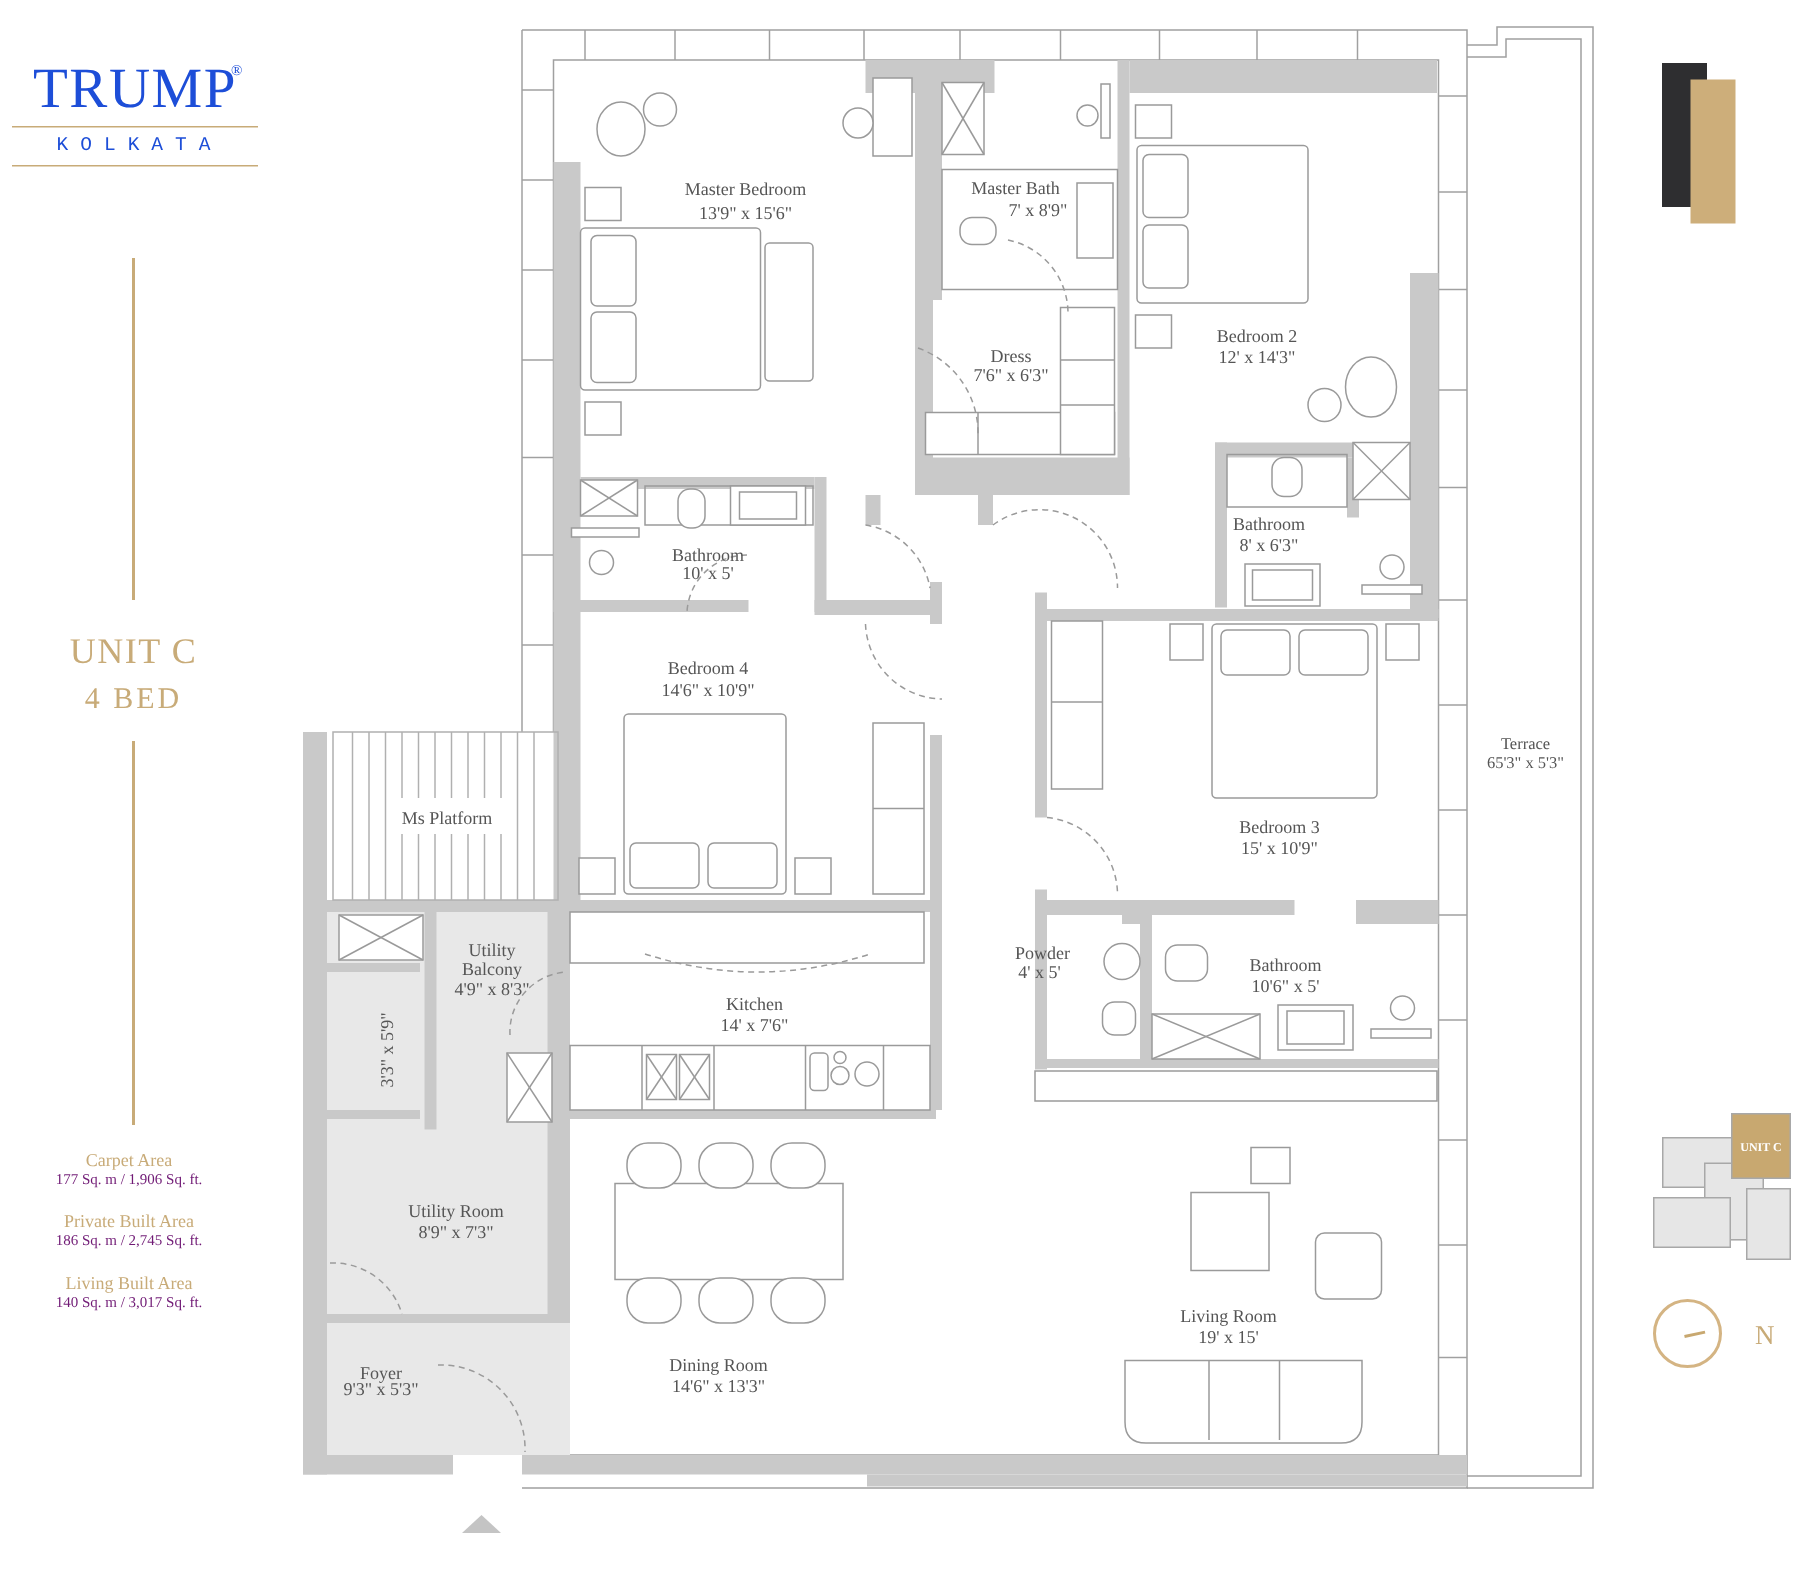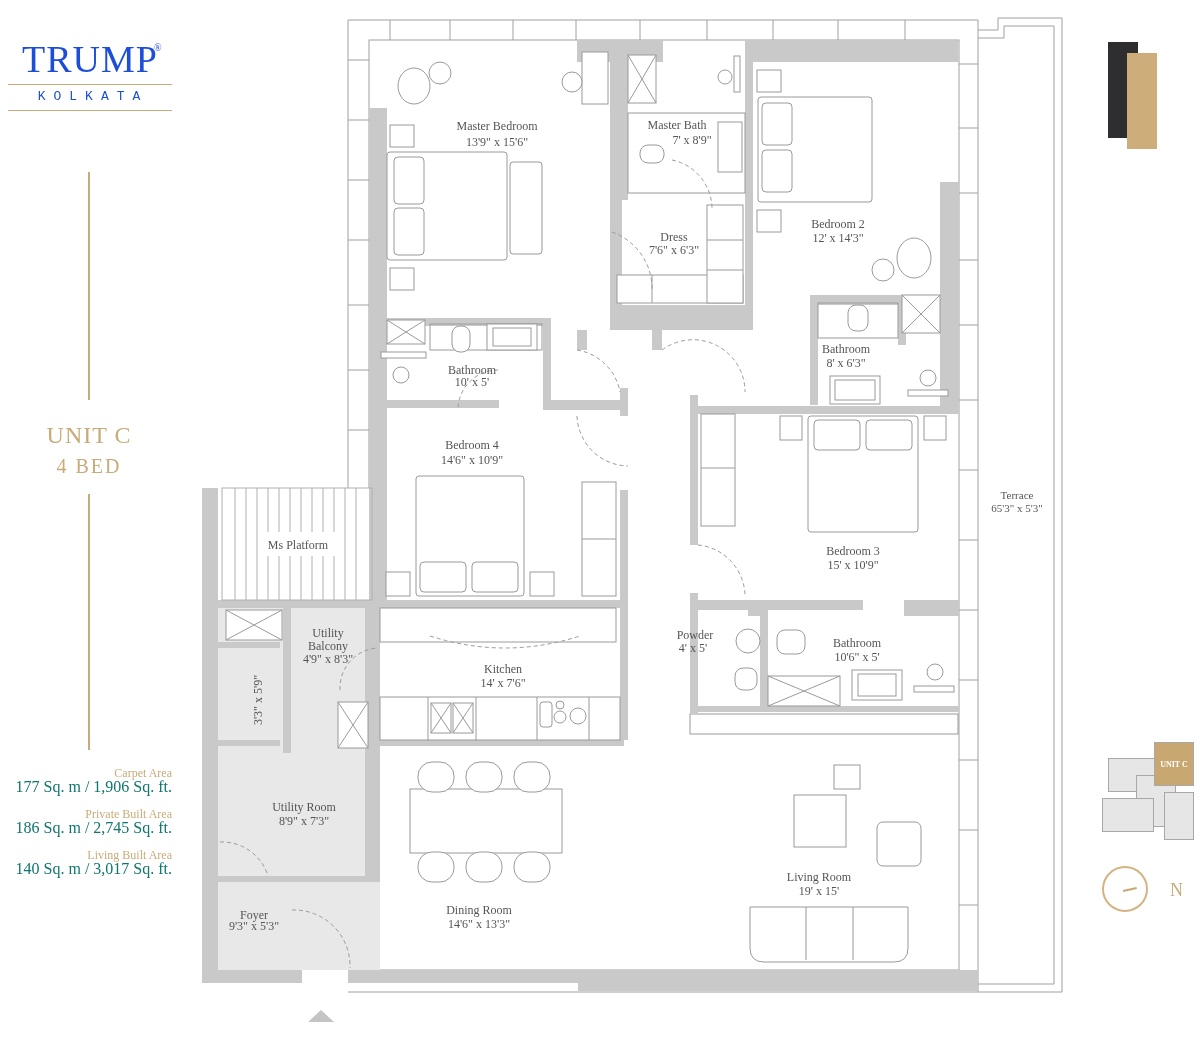--- a/index.html
+++ b/index.html
@@ -6,23 +6,23 @@
   body{width:1200px;height:1056px;position:relative;overflow:hidden;font-family:"Liberation Serif","DejaVu Serif",serif;}
   .brand{position:absolute;left:8px;top:40px;width:164px;text-align:center;color:#1d4ed8;}
   .brand .l1,.brand .l2{font-size:38px;line-height:38px;letter-spacing:1px;font-family:"Liberation Serif",serif;}
   .brand .reg{position:absolute;left:146px;top:2px;font-size:10px;}
   .brand .rule{border-top:1px solid #c8ab78;margin:6px 0 4px 0;}
   .brand .l3{font-size:13px;letter-spacing:8px;padding-left:6px;font-family:Liberation Mono, monospace;}
   .vline{position:absolute;left:88px;width:2px;background:#c8ab78;}
   .unit{position:absolute;left:0;width:178px;text-align:center;color:#c8ab78;}
   .unit .t{font-size:24px;letter-spacing:1px;}
   .unit .s{font-size:20px;letter-spacing:2px;margin-top:6px;}
-  .areas{position:absolute;left:0;top:766px;width:172px;text-align:right;}
+  .areas{position:absolute;left:0;top:766px;width:172px;text-align:center;}
   .areas .lab{color:#c8ab78;font-size:12px;line-height:14px;}
-  .areas .val{color:#0f766e;font-size:16px;line-height:14px;margin-bottom:13px;}
+  .areas .val{color:#701a75;font-size:10px;line-height:14px;margin-bottom:13px;}
   .plan{position:absolute;left:0;top:0;}
   .rl{font-family:"Liberation Serif",serif;font-size:12px;fill:#555;text-anchor:middle;}
   .legend-logo{position:absolute;left:1108px;top:42px;width:60px;height:110px;}
   .logo-dark{position:absolute;left:0;top:0;width:30px;height:96px;background:#2e2e30;}
   .logo-gold{position:absolute;left:19px;top:11px;width:30px;height:96px;background:#cdae7a;}
   .keyplan{position:absolute;left:1100px;top:730px;width:100px;height:110px;}
   .kp{position:absolute;background:#e6e6e6;border:1px solid #a8a8a8;box-sizing:border-box;}
   .kp.active{background:#c8a870;color:#fff;font-size:8px;display:flex;align-items:center;justify-content:center;font-family:"Liberation Serif",serif;font-weight:bold;}
   .compass{position:absolute;left:1100px;top:866px;width:90px;height:50px;}
   .compass .ring{position:absolute;left:2px;top:0;width:42px;height:42px;border:2px solid #d4b483;border-radius:50%;}

